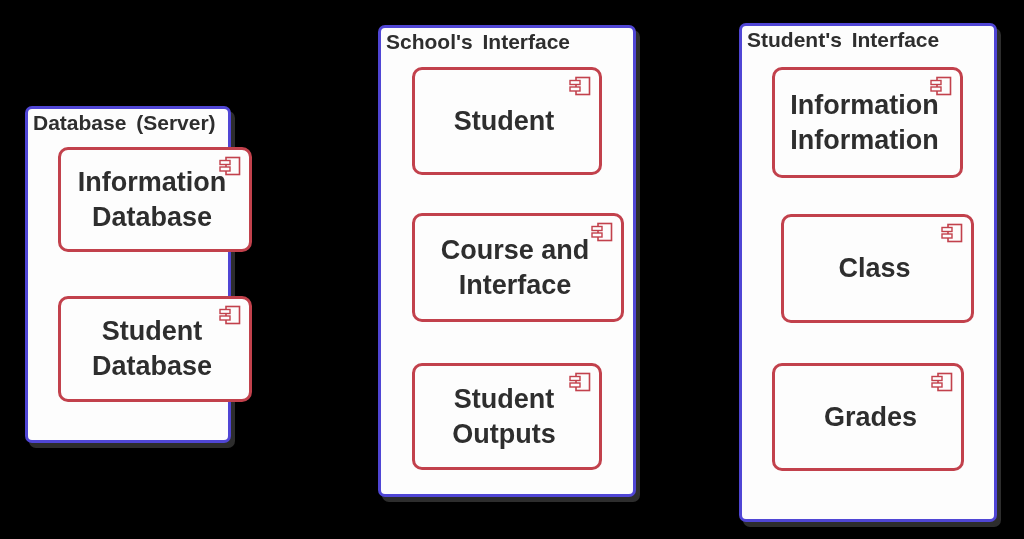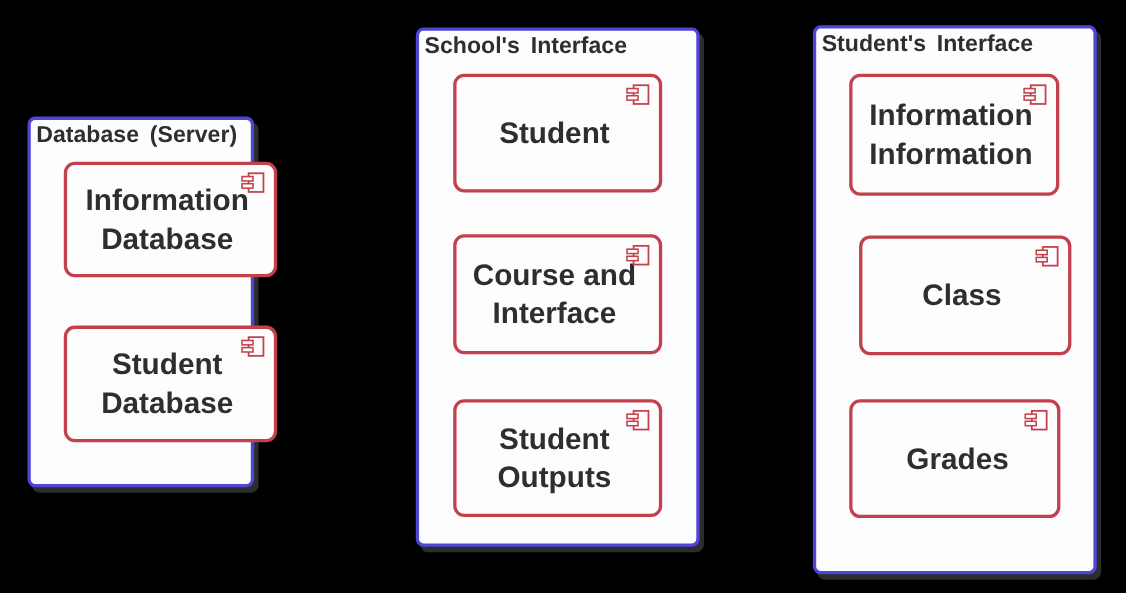--- a/index.html
+++ b/index.html
@@ -70,21 +70,21 @@
   
   .g1 { left: 25px;  top: 106px; width: 206px; height: 337px; }
   .g2 { left: 378px; top: 25px;  width: 258px; height: 472px; }
   .g3 { left: 739px; top: 23px;  width: 258px; height: 499px; }
 
   
   .g1-b1 { left: 30px; top: 38px;  width: 194px; height: 105px; }
   .g1-b2 { left: 30px; top: 187px; width: 194px; height: 106px; }
 
   .g2-b1 { left: 31px; top: 39px;  width: 190px; height: 108px; }
-  .g2-b2 { left: 31px; top: 185px; width: 190px; height: 109px; }
+  .g2-b2 { left: 31px; top: 185px; width: 212px; height: 109px; }
   .g2-b3 { left: 31px; top: 335px; width: 190px; height: 107px; }
 
   .g3-b1 { left: 30px; top: 41px;  width: 191px; height: 111px; }
   .g3-b2 { left: 39px; top: 188px; width: 193px; height: 109px; }
   .g3-b3 { left: 30px; top: 337px; width: 192px; height: 108px; padding-left: 11px; }
 </style>
 </head>
 <body>
 
 <div class="canvas">

